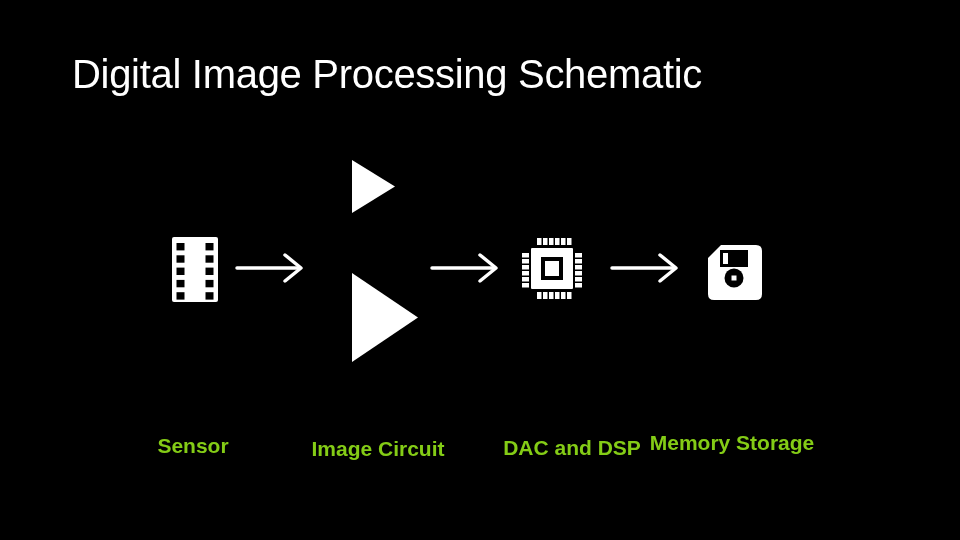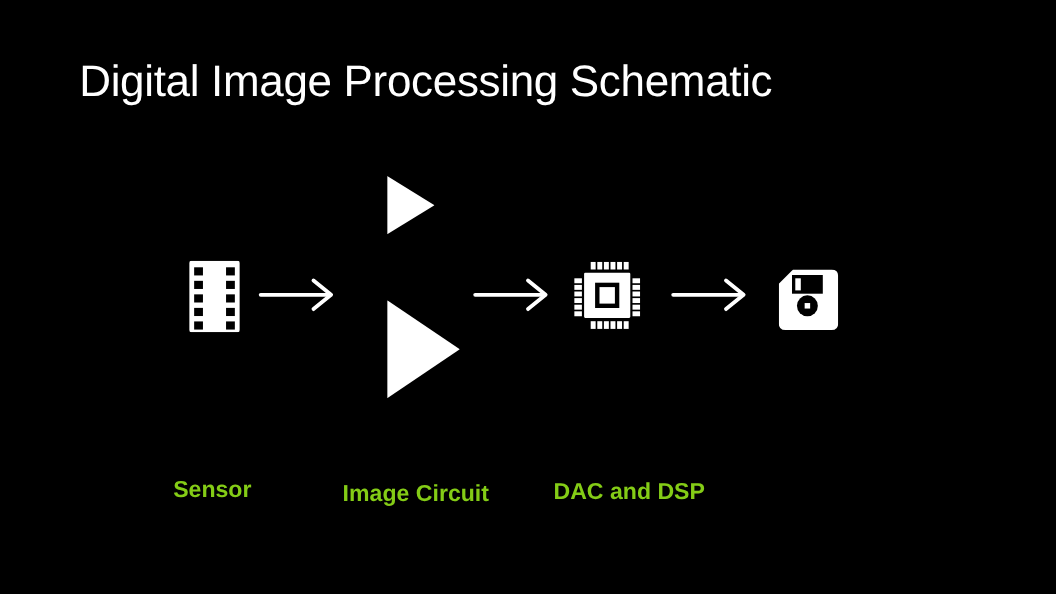--- a/index.html
+++ b/index.html
@@ -135,14 +135,15 @@
       <rect x="12" y="5" width="28" height="17" fill="#000000"></rect>
       <rect x="15" y="8" width="5" height="11" fill="#ffffff"></rect>
       <circle cx="26" cy="33" r="9.5" fill="#000000"></circle>
       <rect x="23.5" y="30.5" width="5" height="5" fill="#ffffff"></rect>
     </svg>
   </div>
 
   <div class="stage-label" style="left:193px; top:434px;">Sensor</div>
   <div class="stage-label" style="left:378px; top:437px;">Image Circuit</div>
   <div class="stage-label" style="left:555px; top:436px;margin-left:17px;">DAC and DSP</div>
+  <div class="stage-label" style="left:732px; top:431px;">Memory Storage</div>
 
 </div>
 
 </body></html>

